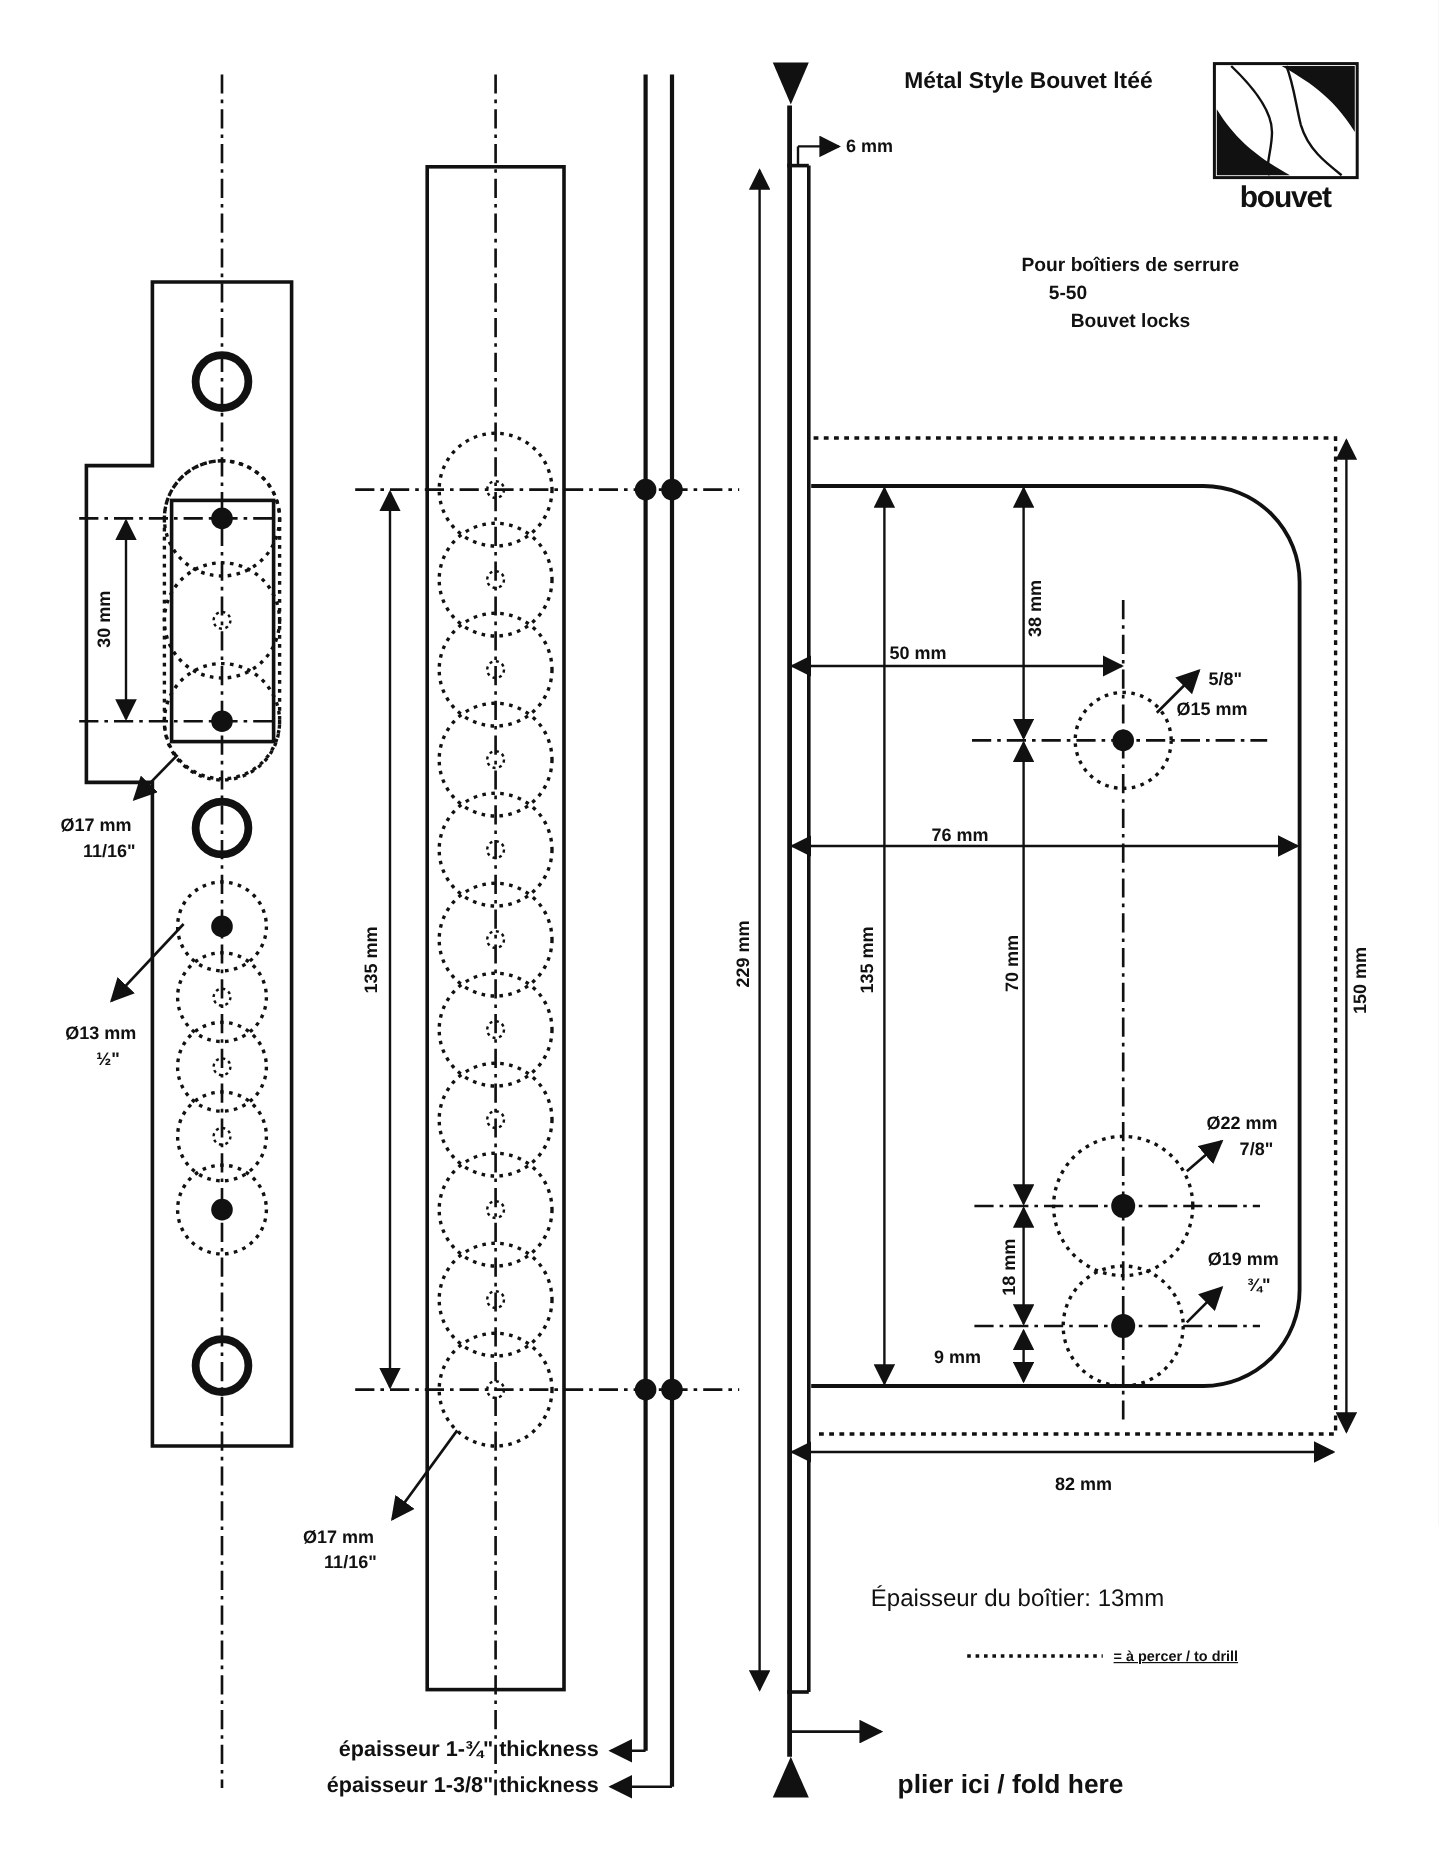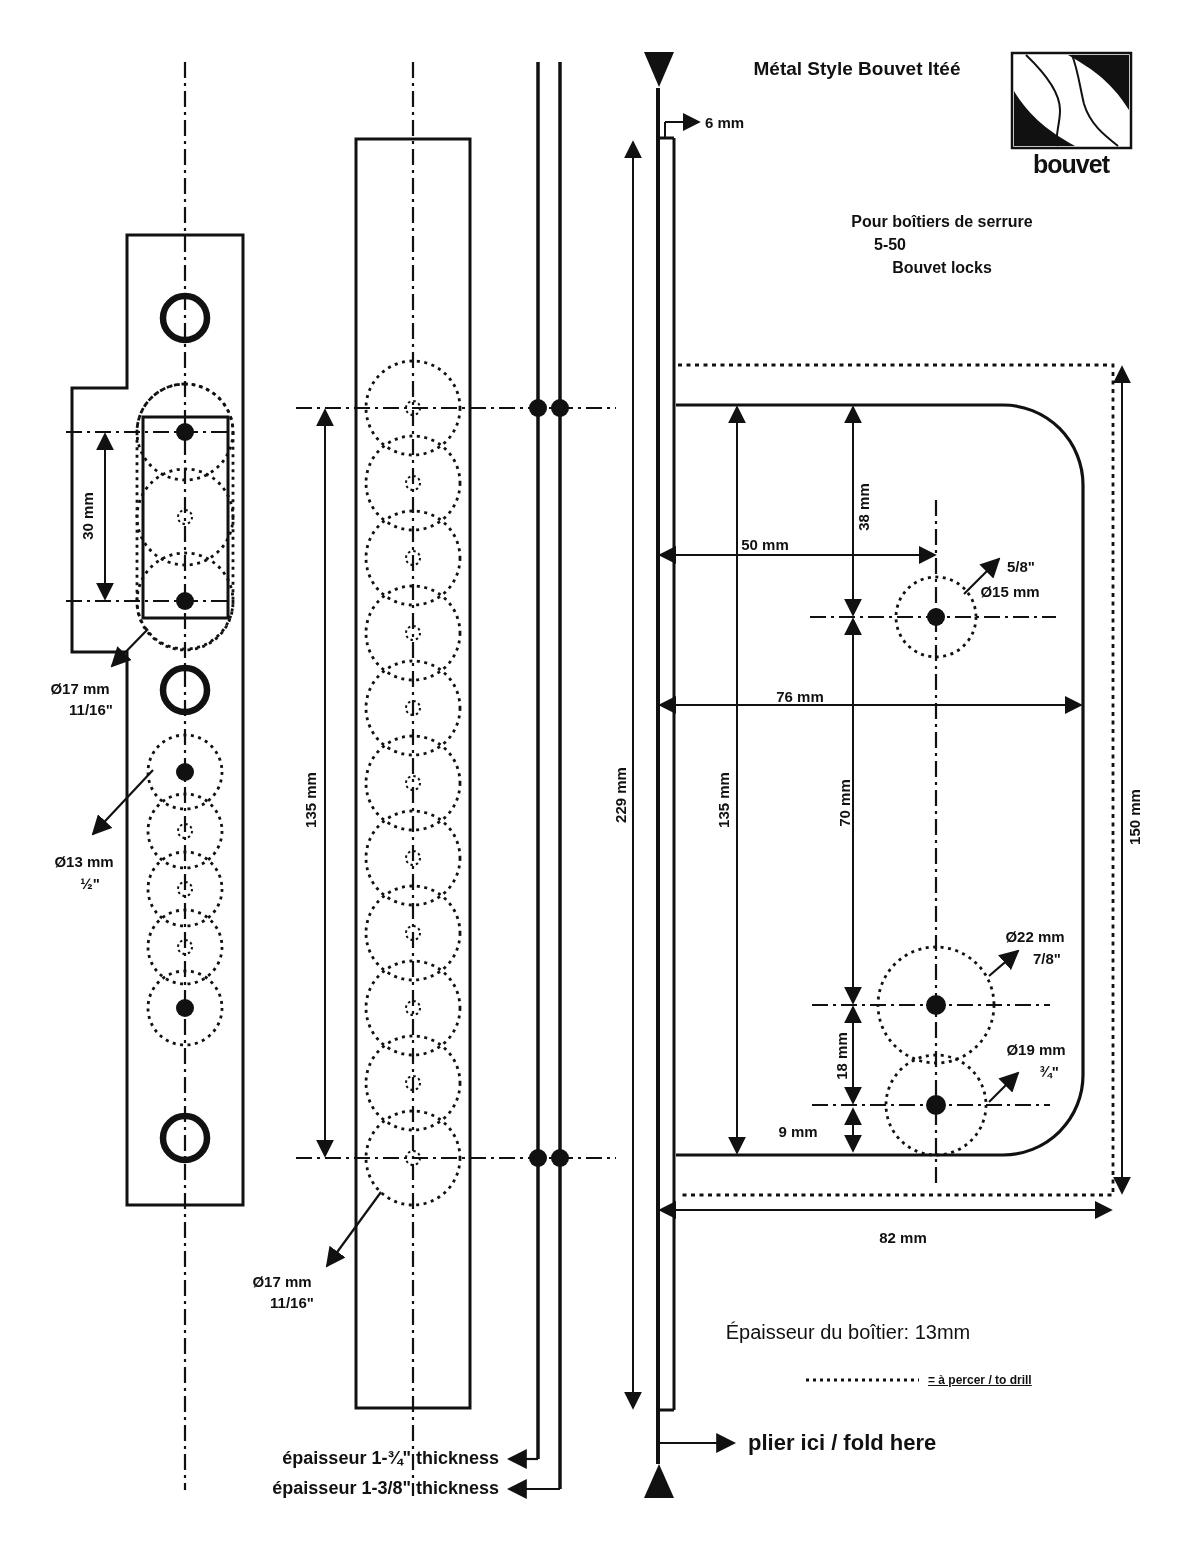--- a/index.html
+++ b/index.html
@@ -9,21 +9,21 @@
   .lbl{position:absolute;transform:translate(-50%,-50%);white-space:nowrap;color:#111;line-height:1.1;}
   .lbl-l{position:absolute;transform:translate(0,-50%);white-space:nowrap;color:#111;}
   .lbl-r{position:absolute;transform:translate(-100%,-50%);white-space:nowrap;color:#111;}
   .vlbl{position:absolute;transform:translate(-50%,-50%) rotate(-90deg);white-space:nowrap;color:#111;}
   .f15b{font-size:15px;font-weight:bold;}
   .f16b{font-size:16px;font-weight:bold;}
   .f17b{font-size:12px;font-weight:bold;text-decoration:underline;}
   .f18b{font-size:18px;font-weight:bold;}
   .f19b{font-size:19px;font-weight:bold;}
   .f20{font-size:20px;}
-  .f22b{font-size:22px;font-weight:bold;}
+  .f22b{font-size:22px;font-weight:bold;margin-top:44px;}
   .logo-text{font-size:25px;font-weight:bold;letter-spacing:-1px;}
 </style>
 </head>
 <body>
 
 <div id="page">
 
   <svg id="drawing-svg" width="1199" height="1551" viewBox="0 0 1199 1551" stroke="#111" fill="none" stroke-linecap="butt">
     <defs>
       <marker id="ah" viewBox="0 0 10 10" refX="9" refY="5" markerWidth="9" markerHeight="9" orient="auto-start-reverse" markerUnits="strokeWidth">

